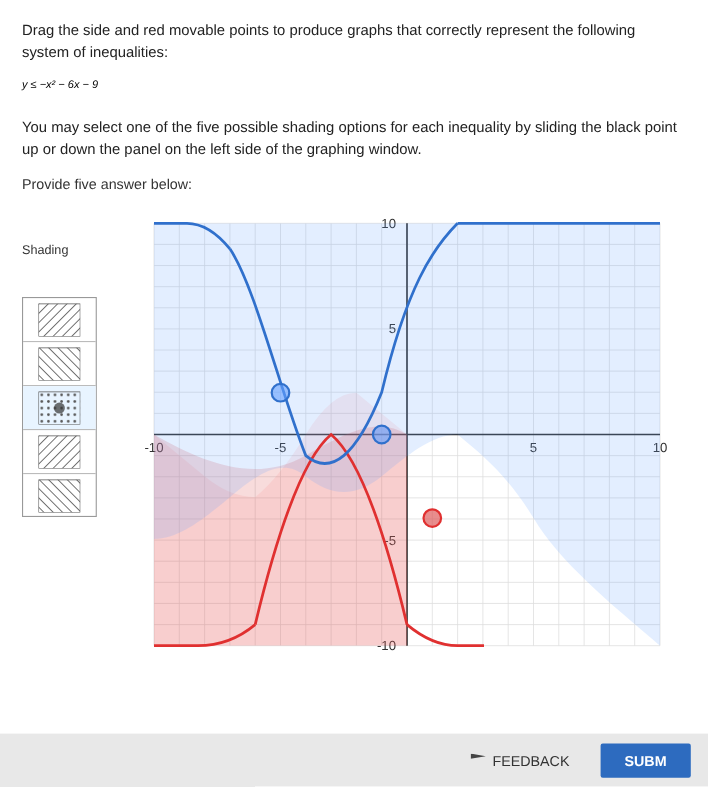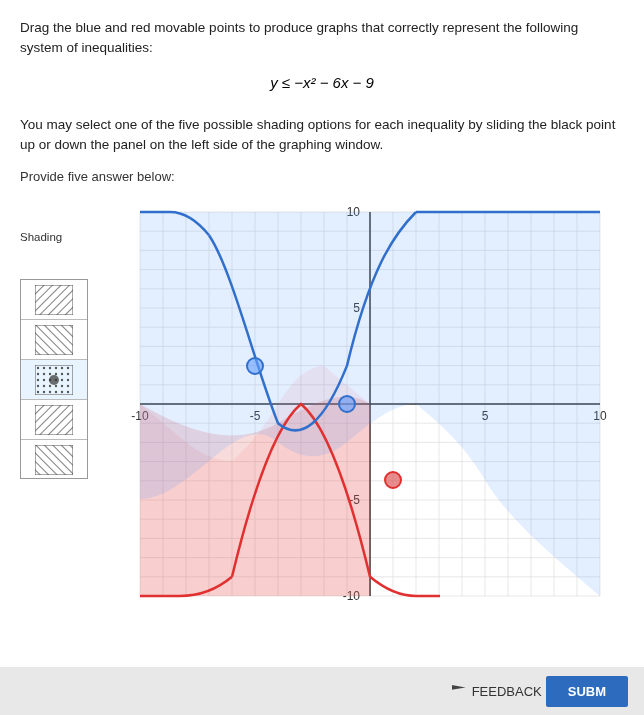--- a/index.html
+++ b/index.html
@@ -16,23 +16,22 @@
       flex: 1;
       padding: 18px 20px 10px 20px;
     }
     .instruction-text {
       font-size: 13.5px;
       color: #222;
       line-height: 1.5;
       margin-bottom: 10px;
     }
     .equations {
-      text-align: center;
       margin: 8px 0 12px 0;
-      font-size: 15px;
+      font-size: 10px;
       line-height: 1.8;
     }
     .equation {
       display: block;
       font-style: italic;
     }
     .sub-instruction {
       font-size: 13.5px;
       color: #222;
       line-height: 1.5;
@@ -97,21 +96,21 @@
       top: 0; left: 0;
       width: 100%; height: 100%;
     }
     .footer-bar {
       background: #e8e8e8;
       height: 48px;
       display: flex;
       align-items: center;
       justify-content: flex-end;
       padding: 0 16px;
-      gap: 4px;
+      gap: 28px;
     }
     .feedback-btn {
       display: flex;
       align-items: center;
       gap: 6px;
       font-size: 13px;
       color: #333;
       cursor: pointer;
       background: none;
       border: none;
@@ -139,21 +138,21 @@
       width: 14px;
       height: 12px;
       background: #444;
       clip-path: polygon(0 0, 100% 20%, 0 40%, 0 100%);
     }
   </style>
 </head>
 <body>
 
 <div class="main-content">
-  <p class="instruction-text">Drag the blue and red movable points to produce graphs that correctly represent the following system of inequalities:</p>
+  <p class="instruction-text">Drag the side and red movable points to produce graphs that correctly represent the following system of inequalities:</p>
 
   <div class="equations">
     <span class="equation">y ≤ −x² − 6x − 9</span>
   </div>
 
   <p class="sub-instruction">You may select one of the five possible shading options for each inequality by sliding the black point up or down the panel on the left side of the graphing window.</p>
   <p class="provide-label">Provide five answer below:</p>
 
   <div class="graph-area">
 

